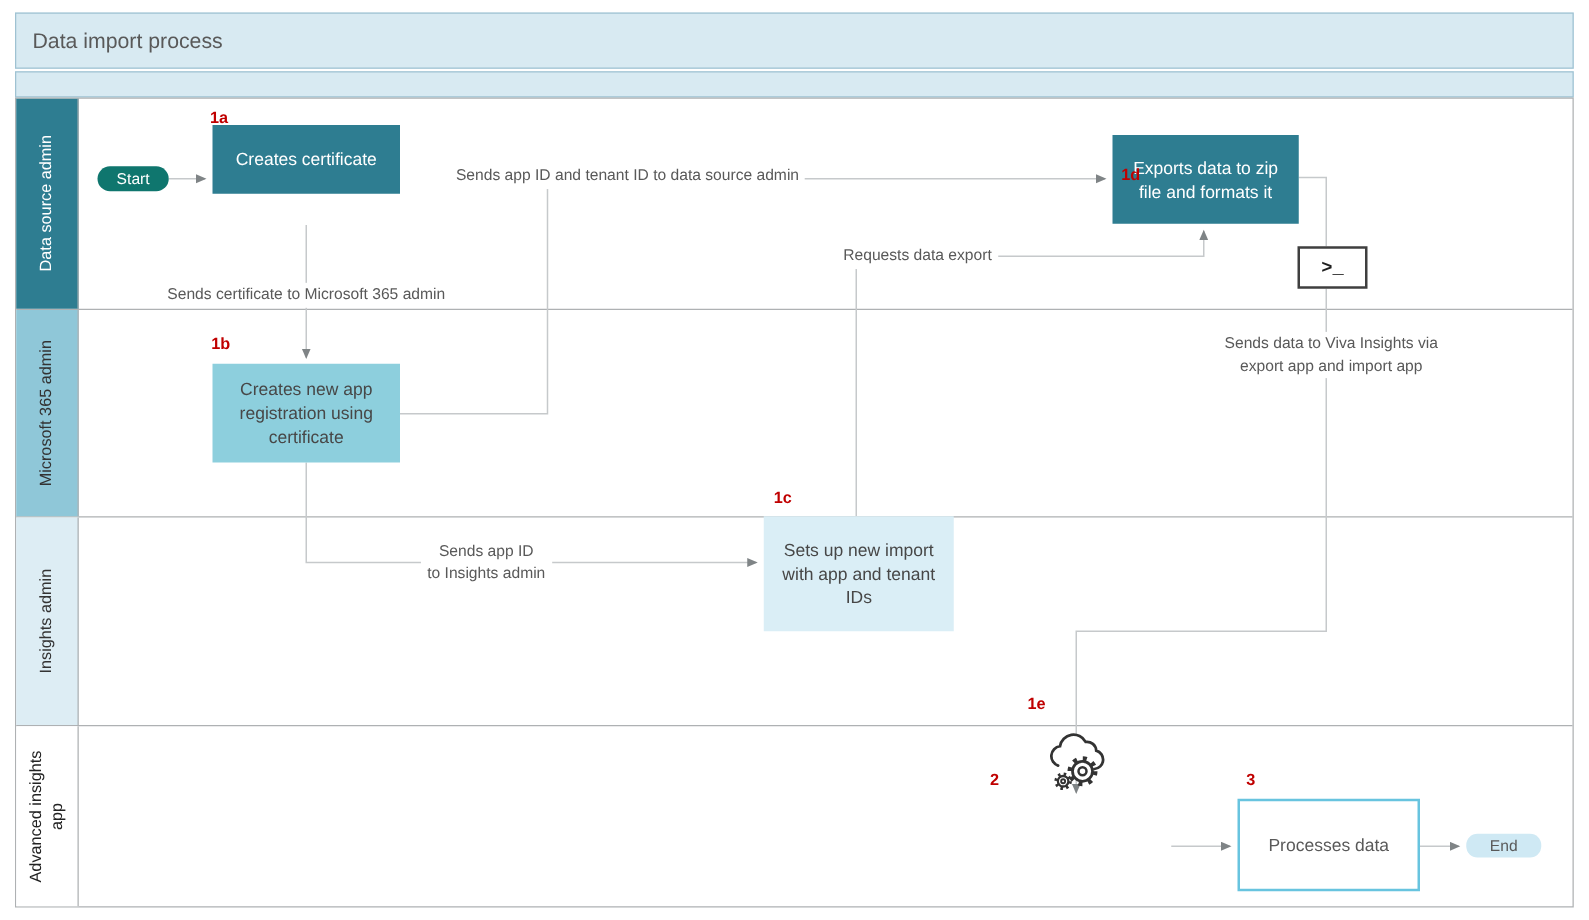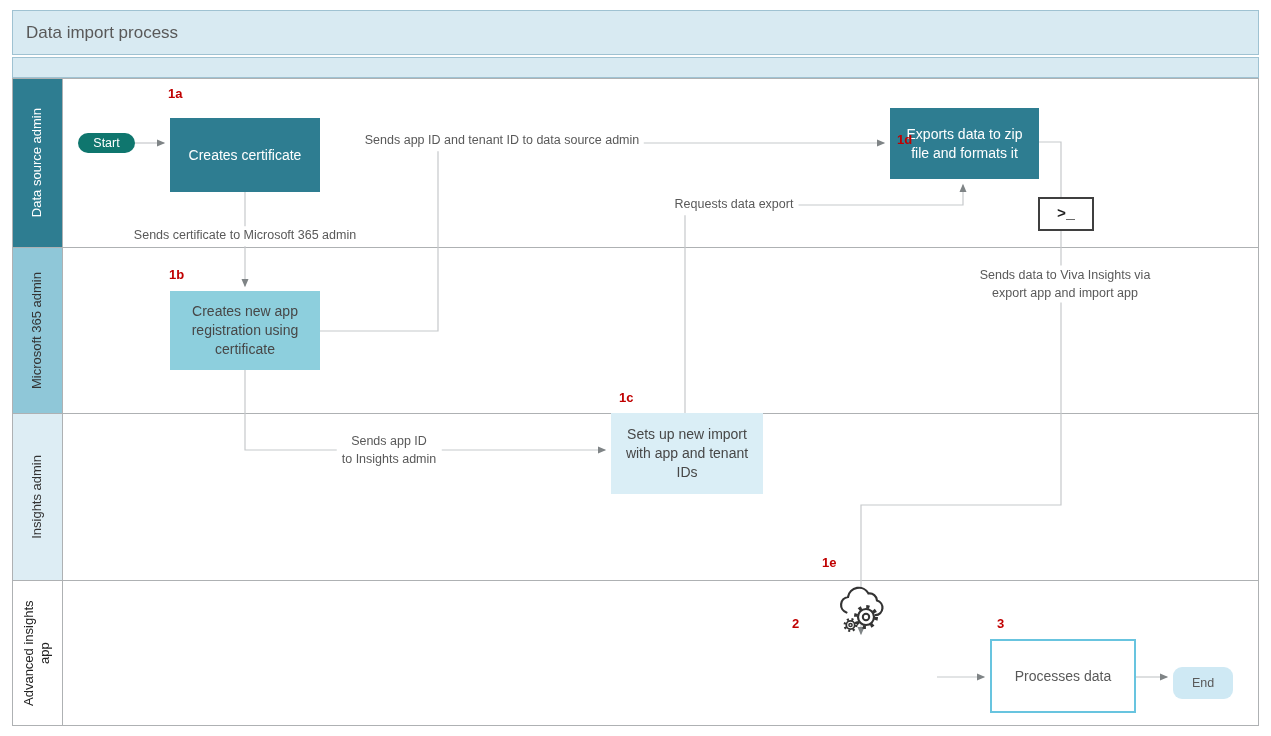--- a/index.html
+++ b/index.html
@@ -127,38 +127,38 @@
   <div class="marker" style="left:168px;top:86px;">1a</div>
   <div class="marker" style="left:169px;top:267px;">1b</div>
   <div class="marker" style="left:619px;top:390px;">1c</div>
   <div class="marker" style="left:897px;top:86px;margin-top:46px;">1d</div>
   <div class="marker" style="left:822px;top:555px;">1e</div>
   <div class="marker" style="left:792px;top:616px;">2</div>
   <div class="marker" style="left:997px;top:616px;">3</div>
 
   <div class="node pill-start" style="left:78px;top:133px;width:57px;height:20px;">Start</div>
 
-  <div class="node teal-box" style="left:170px;top:118px;width:150px;height:74px;">Creates certificate</div>
+  <div class="node teal-box" style="left:170px;top:100px;width:150px;height:55px;">Creates certificate</div>
 
   <div class="node mid-box" style="left:170px;top:291px;width:150px;height:79px;">Creates new app registration using certificate</div>
 
-  <div class="node light-box" style="left:611px;top:413px;width:152px;height:81px;">Sets up new import with app and tenant IDs</div>
+  <div class="node light-box" style="left:611px;top:413px;width:152px;height:92px;">Sets up new import with app and tenant IDs</div>
 
   <div class="node teal-box" style="left:890px;top:108px;width:149px;height:71px;">Exports data to zip file and formats it</div>
 
   <div class="node console" style="left:1038px;top:197px;width:56px;height:34px;">&gt;_</div>
 
   <svg class="cloud-icon" style="left:833px;top:581px;" width="54" height="54" viewBox="0 0 54 54">
     <path d="M13.5 31.5 A8 8 0 0 1 15 16 A11 11 0 0 1 35.5 12.5 A7.5 7.5 0 0 1 44 19.5 A7.5 7.5 0 0 1 42.5 34.2" fill="#ffffff" stroke="#333333" stroke-width="2.2" stroke-linecap="round"></path>
     <circle cx="33" cy="36" r="10.2" fill="none" stroke="#333333" stroke-width="3.6" stroke-dasharray="3.2 4.8"></circle>
     <circle cx="33" cy="36" r="8" fill="#ffffff" stroke="#333333" stroke-width="2.2"></circle>
     <circle cx="33" cy="36" r="3.2" fill="#ffffff" stroke="#333333" stroke-width="2"></circle>
     <circle cx="17.5" cy="44" r="5.8" fill="none" stroke="#333333" stroke-width="2.4" stroke-dasharray="2 2.6"></circle>
     <circle cx="17.5" cy="44" r="4.2" fill="#ffffff" stroke="#333333" stroke-width="1.8"></circle>
     <circle cx="17.5" cy="44" r="1.6" fill="#ffffff" stroke="#333333" stroke-width="1.5"></circle>
   </svg>
 
 
   <div class="node outline-box" style="left:990px;top:639px;width:146px;height:74px;">Processes data</div>
 
-  <div class="node pill-end" style="left:1173px;top:667px;width:60px;height:32px;">End</div>
+  <div class="node pill-end" style="left:1173px;top:667px;width:60px;height:19px;">End</div>
 
 </div>
 
 </body></html>

